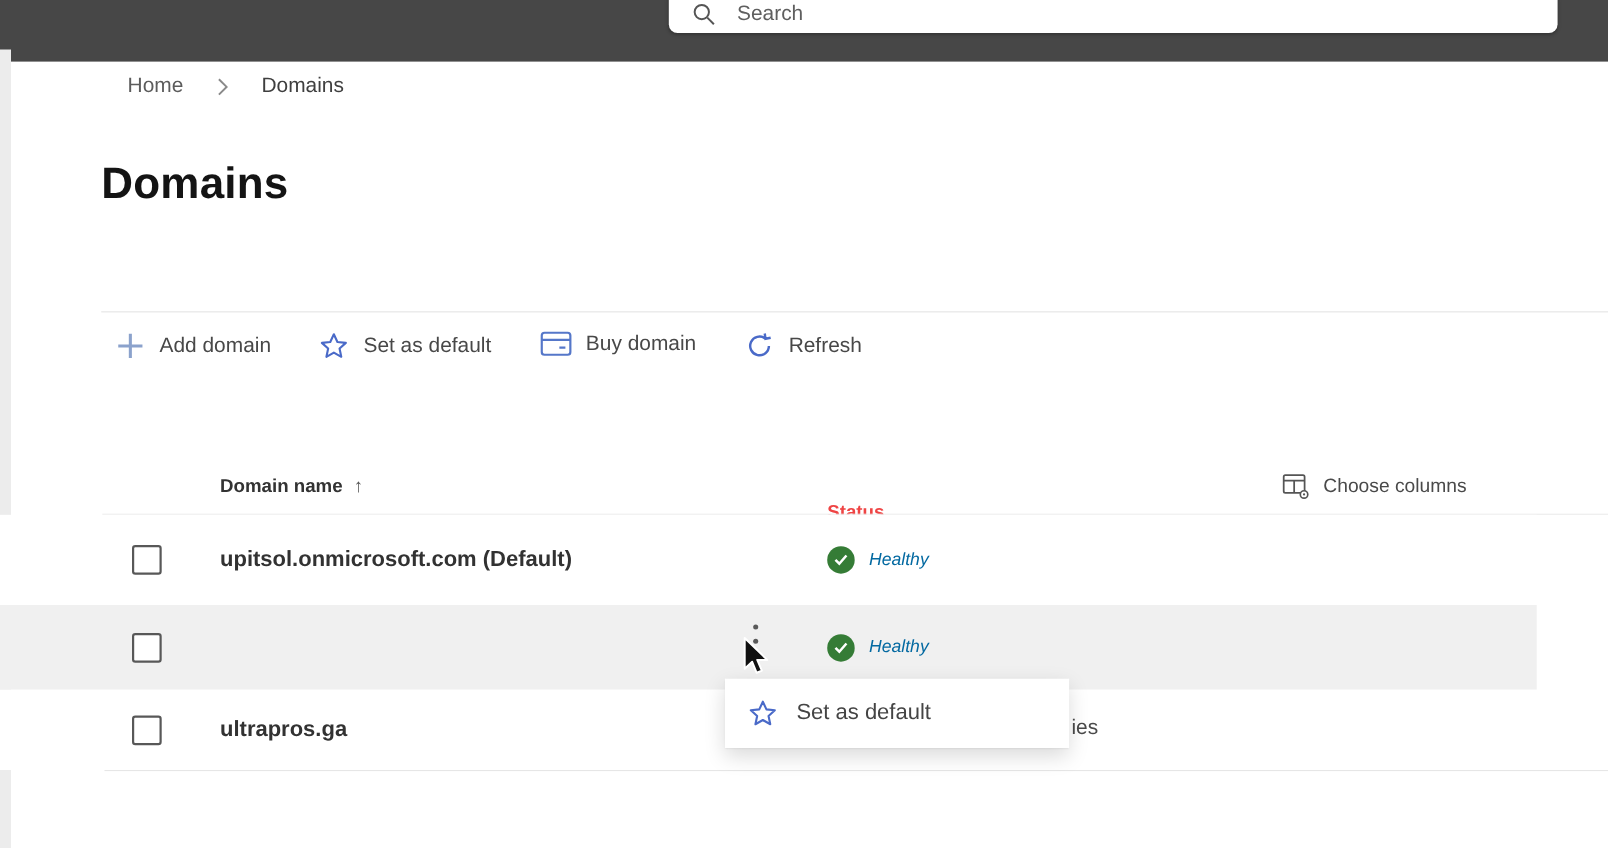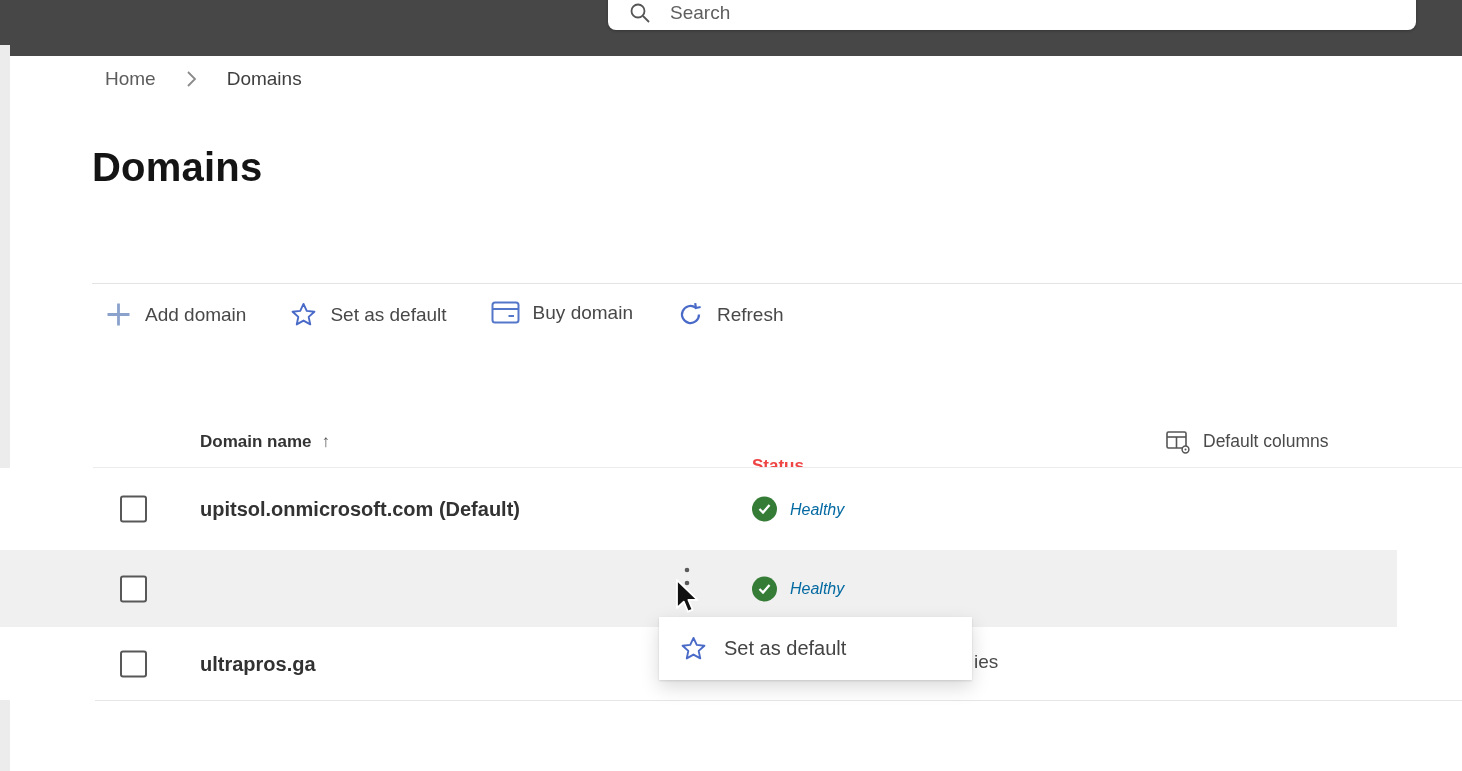--- a/index.html
+++ b/index.html
@@ -38,21 +38,21 @@
 
   
   .left-strip {
     position: absolute; left: 0; top: 45px;
     width: 10px; height: 726px;
     background: #ececec;
   }
 
   
   .breadcrumb {
-    position: absolute; left: 105px; top: 68px;
+    position: absolute; left: 116px; top: 68px;
     display: flex; align-items: center; gap: 30px;
     font-size: 19px;
   }
   .crumb-home { color: #5c5c5c; }
   .crumb-current { color: #3f3f3f; }
 
   
   .page-title {
     position: absolute; left: 92px; top: 145px;
     margin: 0;
@@ -228,21 +228,21 @@
   <span>Status</span>
 </div>
 <button class="choose-columns">
   <svg width="25" height="25" viewBox="0 0 25 25">
     <rect x="2" y="3" width="19" height="16" rx="1.5" fill="none" stroke="#555" stroke-width="1.6"></rect>
     <line x1="2" y1="8" x2="21" y2="8" stroke="#555" stroke-width="1.6"></line>
     <line x1="11.5" y1="8" x2="11.5" y2="19" stroke="#555" stroke-width="1.6"></line>
     <circle cx="20.5" cy="20.5" r="3.4" fill="#fff" stroke="#555" stroke-width="1.5"></circle>
     <circle cx="20.5" cy="20.5" r="1" fill="#555"></circle>
   </svg>
-  <span>Default columns</span>
+  <span>Choose columns</span>
 </button>
 <div class="divider header-bottom"></div>
 
 <div class="row row-1">
   <span class="checkbox"></span>
   <span class="domain-name">upitsol.onmicrosoft.com (Default)</span>
   <span class="status-cell">
     <span class="health-dot">
       <svg width="13" height="11" viewBox="0 0 13 11">
         <polyline points="1.5,5.5 5,9 11.5,1.5" fill="none" stroke="#fff" stroke-width="2.3"></polyline>

